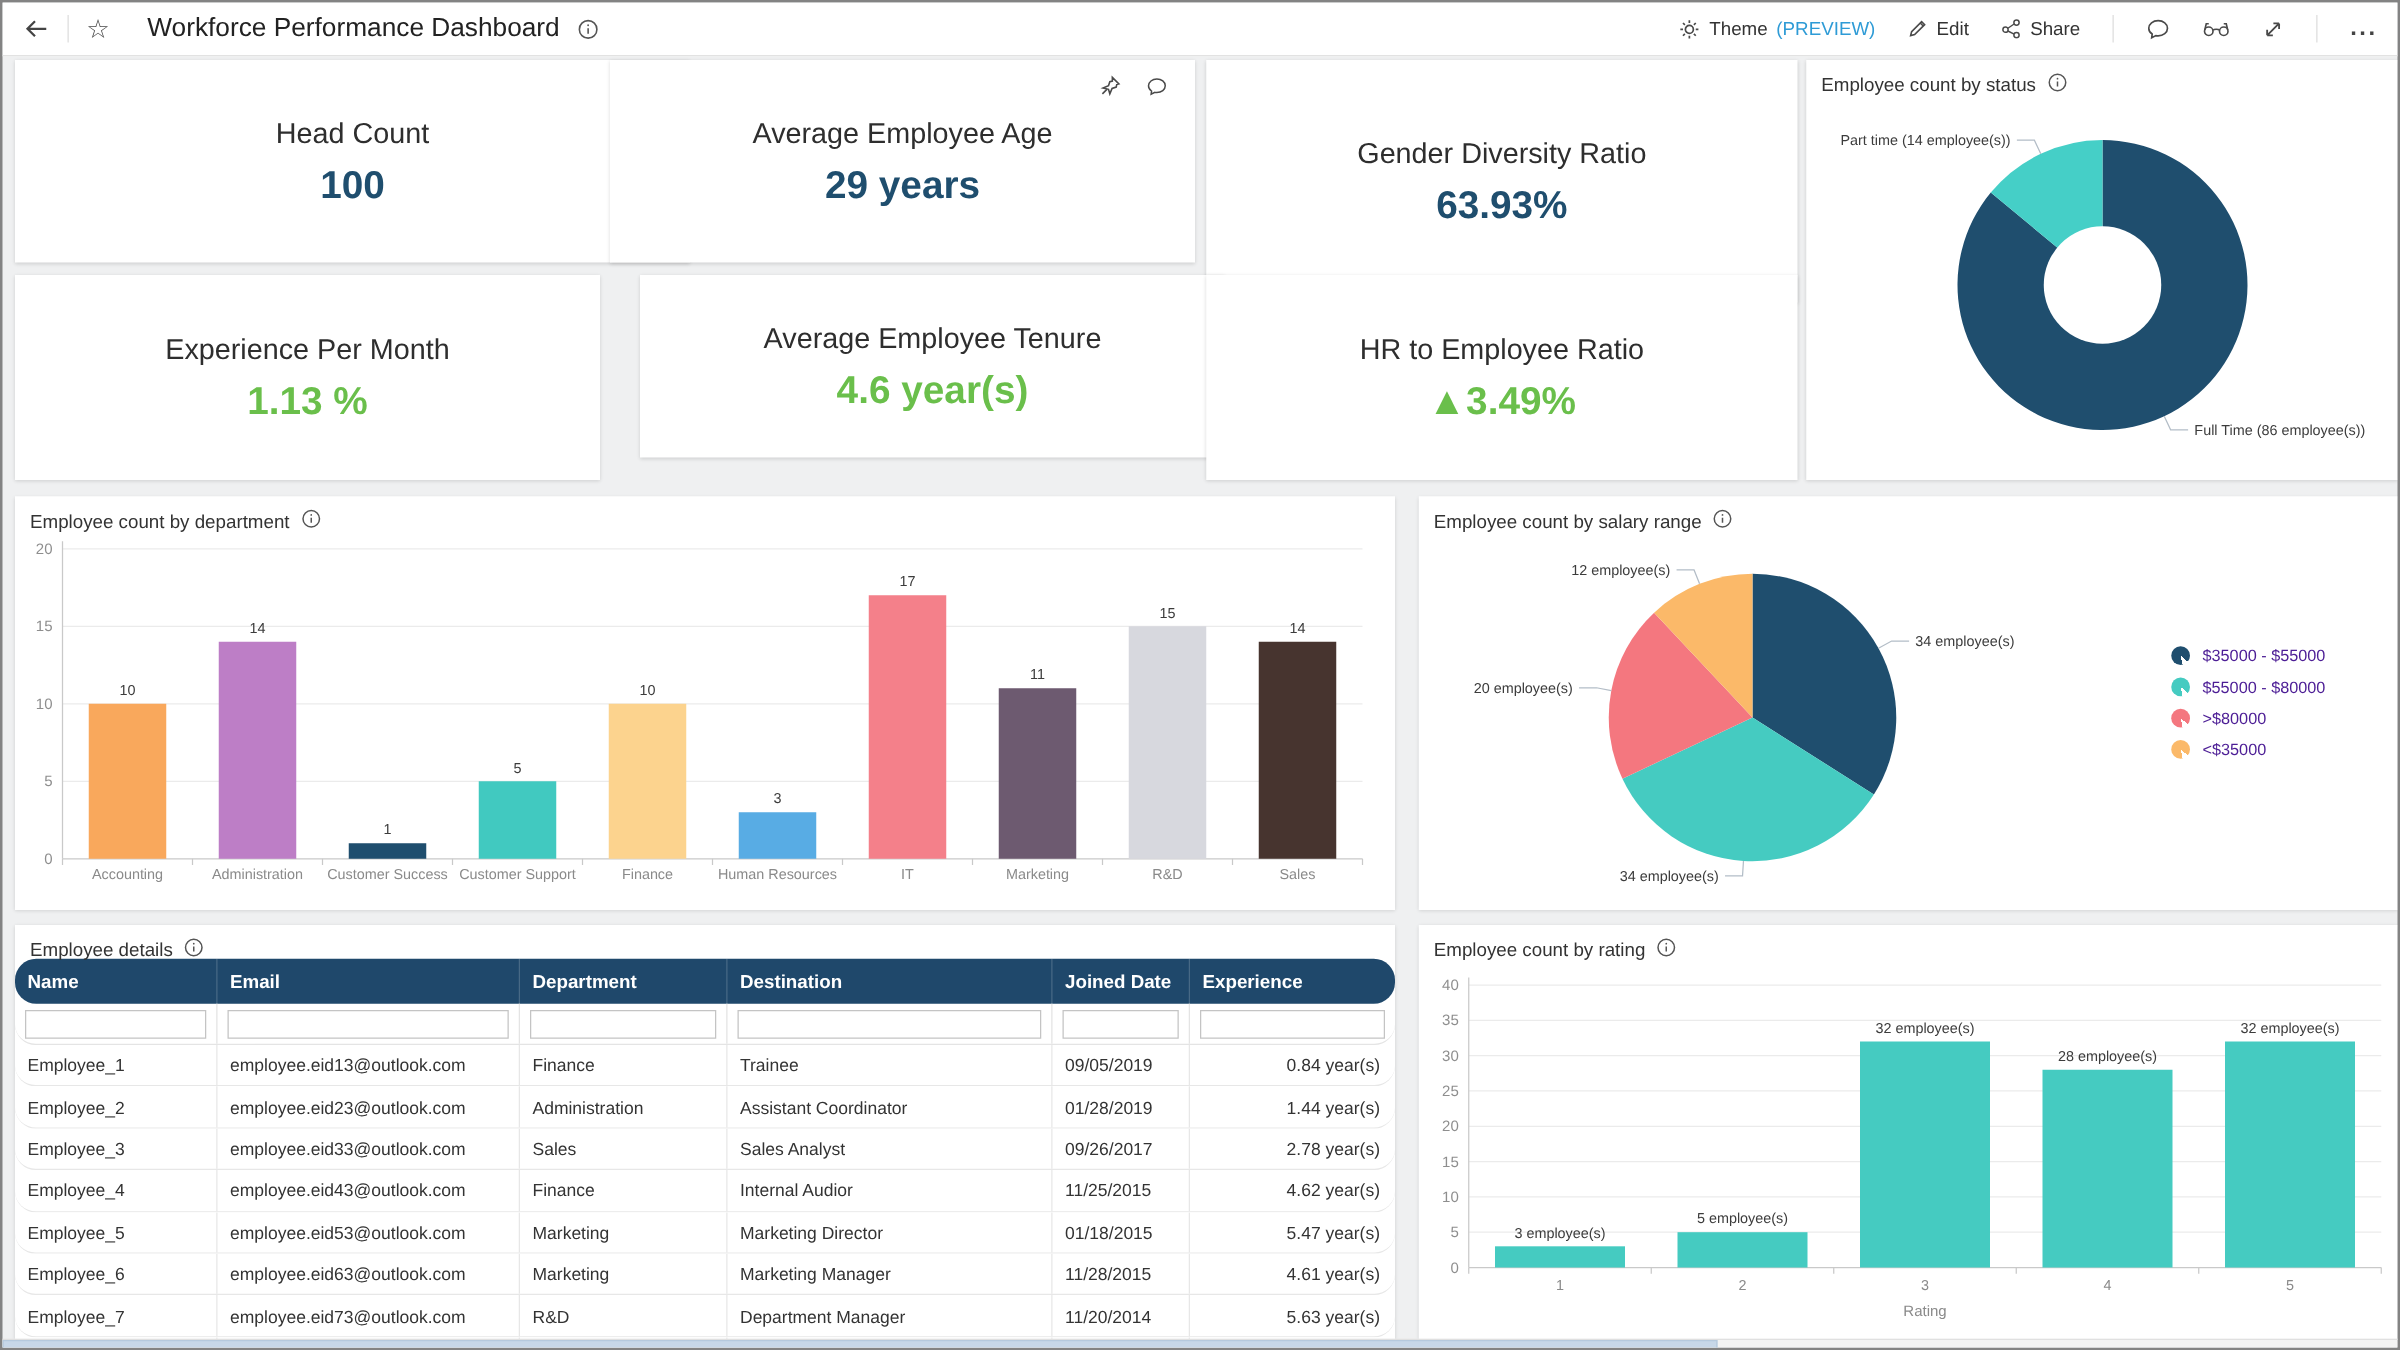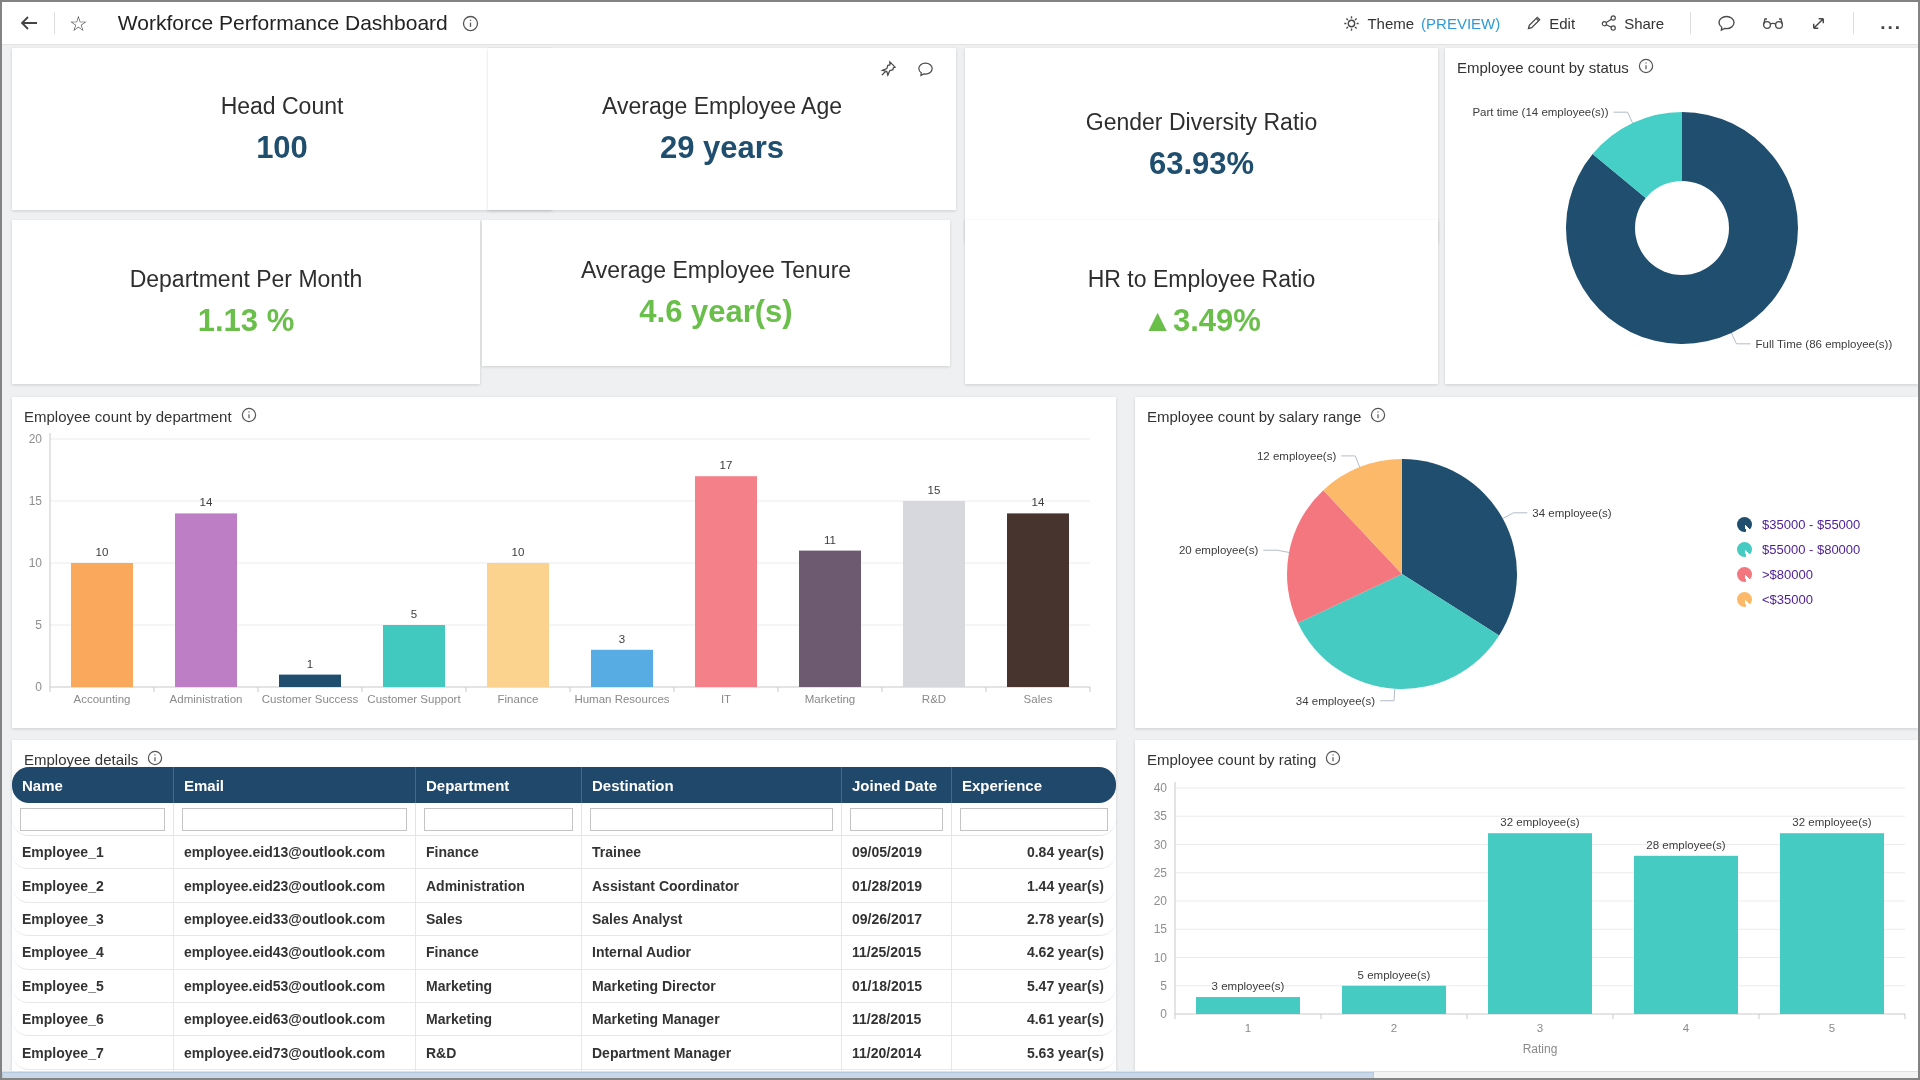--- a/index.html
+++ b/index.html
@@ -39,21 +39,21 @@
   .tg-head { background:var(--header_navy); height:36px; }
   .tg-head .tg-cell { color:#fff; font-weight:bold; font-size:15px; display:flex; align-items:center;
                       padding-left:10px; border-left:1px solid rgba(255,255,255,.18); }
   .tg-head .tg-cell:first-child { border-left:none; }
   .tg-filter { height:33px; border-bottom:1px solid #e4e4e4; }
   .tg-filter .tg-cell { display:flex; align-items:center; border-left:1px solid #e4e4e4; }
   .tg-filter .tg-cell:first-child { border-left:none; }
   .tg-filter input { width:calc(100% - 16px); margin:0 8px; height:23px; border:1px solid #c4c4c4; background:#fff; font-size:13px; padding:0 5px; }
   .tg-data { height:33.4px; border-bottom:1px solid #e7e7e7; }
   .tg-data .tg-cell { font-size:14px; color:#333; display:flex; align-items:center; padding-left:10px;
-                      border-left:1px solid #e7e7e7; overflow:hidden; white-space:nowrap;font-weight:bold; }
+                      border-left:1px solid #e7e7e7; overflow:hidden; white-space:nowrap; }
   .tg-data .tg-cell:first-child { border-left:none; }
   .tg-data .tg-cell.num { justify-content:flex-end; padding-right:12px; padding-left:0; }
 
   
   svg text { font-family:"Liberation Sans","DejaVu Sans",sans-serif; }
   .legend { position:absolute; left:602px; top:120px; display:flex; flex-direction:column; gap:10px; z-index:3; }
   .legend-item { display:flex; align-items:center; gap:10px; font-size:13px; color:#4c1d95; cursor:pointer; }
   .legend-swatch { width:15px; height:15px; border-radius:50%; flex:0 0 15px; }
 
   
@@ -154,24 +154,24 @@
       </span>
     </div>
     <div class="kpi-title">Average Employee Age</div>
     <div class="kpi-value navy">29 years</div>
   </div>
   <div class="panel kpi" style="left:963px;top:46px;width:473px;height:194px">
     <div class="kpi-title">Gender Diversity Ratio</div>
     <div class="kpi-value navy">63.93%</div>
   </div>
   <div class="panel kpi" style="left:10px;top:218px;width:468px;height:164px">
-    <div class="kpi-title">Department Per Month</div>
+    <div class="kpi-title">Experience Per Month</div>
     <div class="kpi-value green">1.13 %</div>
   </div>
-  <div class="panel kpi" style="left:480px;top:218px;width:468px;height:146px">
+  <div class="panel kpi" style="left:510px;top:218px;width:468px;height:146px">
     <div class="kpi-title">Average Employee Tenure</div>
     <div class="kpi-value green">4.6 year(s)</div>
   </div>
   <div class="panel kpi" style="left:963px;top:218px;width:473px;height:164px">
     <div class="kpi-title">HR to Employee Ratio</div>
     <div class="kpi-value green"><span>▲</span><span>3.49%</span></div>
   </div>
 
   <div class="panel" style="left:1443px;top:46px;width:473px;height:336px">
     <div class="panel-title">

